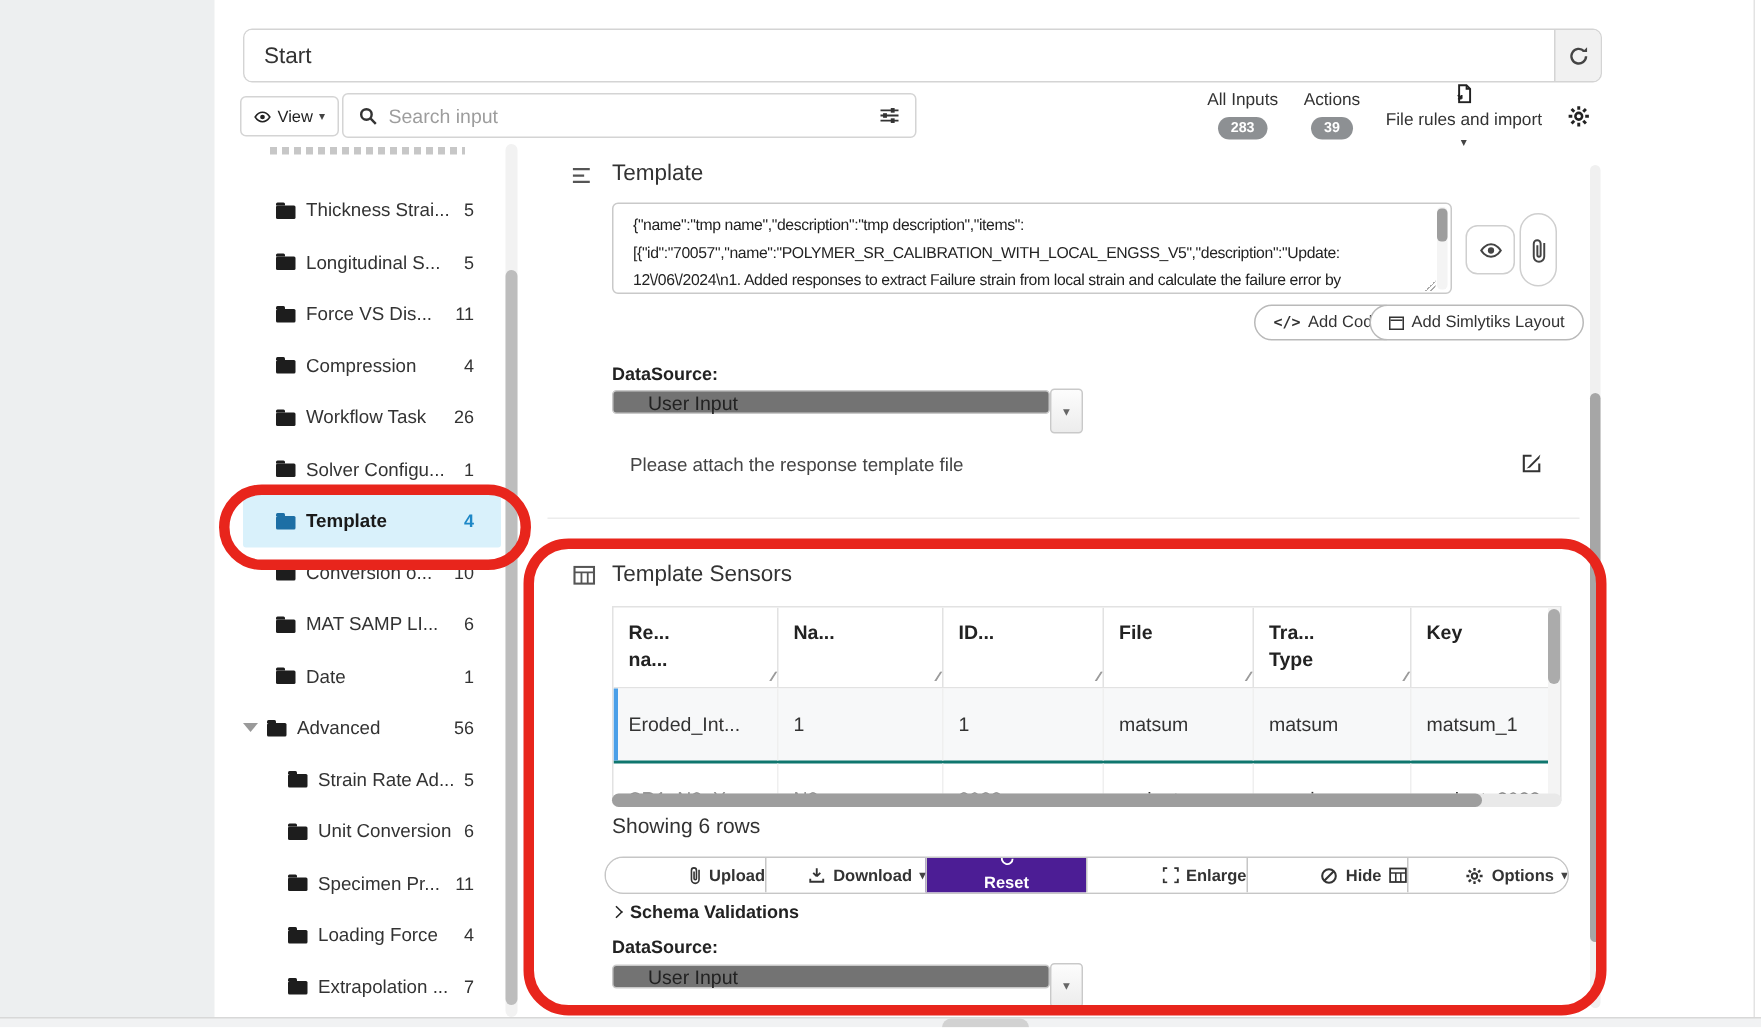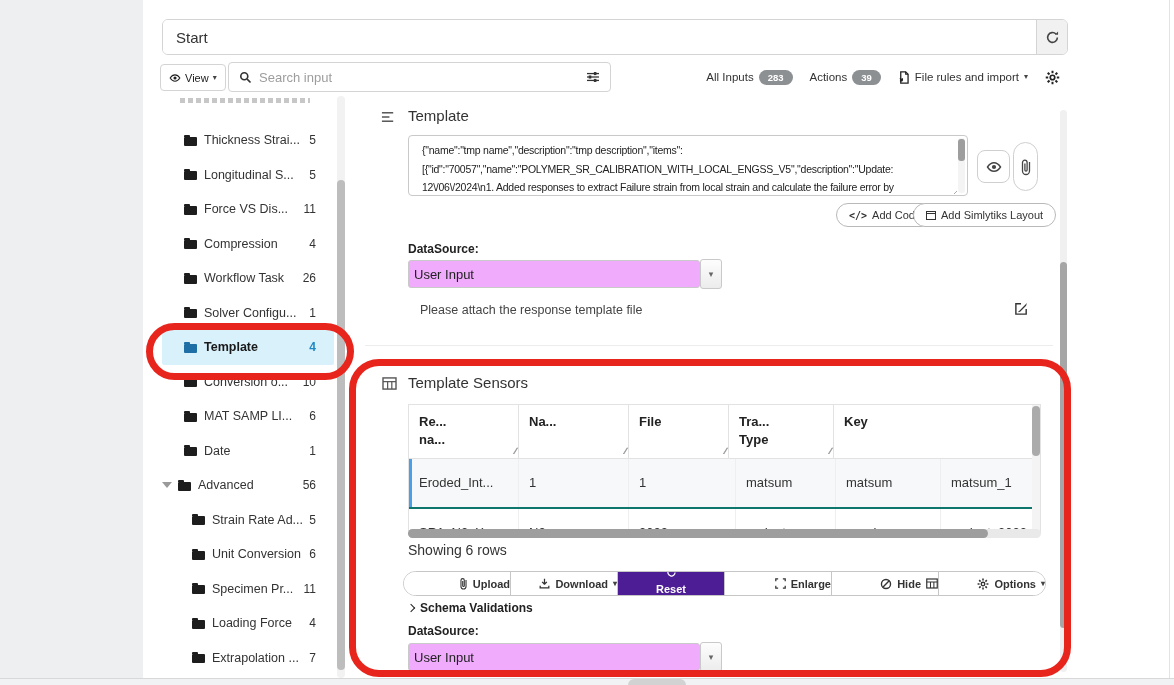--- a/index.html
+++ b/index.html
@@ -14,21 +14,21 @@
   
   .start-group { position:absolute; left:162px; top:7px; width:906px; height:36px; display:flex; border:1px solid #d4d4d4; border-radius:6px; overflow:hidden; background:#fff;margin-top:12px; }
   .start-input { flex:1; display:flex; align-items:center; padding-left:13px; font-size:15px; color:#333; background:#fff; }
   .refresh-btn { width:31px; display:flex; align-items:center; justify-content:center; background:#f1f1f1; border-left:1px solid #d4d4d4; color:#444; cursor:pointer; }
 
   
   .view-btn { position:absolute; left:160px; top:64px; height:27px; padding:0 8px; display:flex; align-items:center; gap:4px; border:1px solid #d4d4d4; border-radius:4px; background:#fff; font-size:11px; color:#222; cursor:pointer; }
   .search-box { position:absolute; left:228px; top:62px; width:383px; height:30px; border:1px solid #d4d4d4; border-radius:4px; background:#fff; display:flex; align-items:center; padding:0 10px; gap:7px; }
   .search-box .ph { flex:1; font-size:13px; color:#9d9d9d; }
   .tb-right { position:absolute; left:740px; top:62px; width:320px; height:30px; display:flex; align-items:center; justify-content:flex-end; gap:17px; }
-  .tb-item { display:flex; align-items:center; gap:5px; font-size:11.5px; color:#333; white-space:nowrap; }
+  .tb-item { display:flex; align-items:center; gap:5px; font-size:11.5px; color:#333; white-space:nowrap;flex-direction:column; }
   .badge { background:#8d9093; color:#fff; font-size:9.5px; font-weight:bold; padding:2px 9px; border-radius:9px; }
   .caret { font-size:8px; color:#444; line-height:1; }
   .caret::after { content:"▾"; }
 
   
   .sidebar { position:absolute; left:148px; top:96px; width:222px; height:582px; background:#fff; overflow:hidden; }
   .side-clip { position:absolute; left:32px; top:2px; width:130px; height:5px;
      background:repeating-linear-gradient(90deg,#b9b9b9 0 5px,transparent 5px 8px); opacity:.8; }
   .side-list { padding-top:27px; }
   .side-row { display:flex; align-items:center; height:34.5px; margin:0 36px 0 14px; padding:0 18px 0 22px; font-size:12.5px; color:#333; cursor:pointer; }
@@ -60,21 +60,21 @@
 
   .icon-btn-eye { position:absolute; left:977px; top:150px; width:33px; height:33px; border:1px solid #cfcfcf; border-radius:8px; background:#fff; display:flex; align-items:center; justify-content:center; color:#444; cursor:pointer; }
   .icon-btn-clip { position:absolute; left:1013px; top:142px; width:25px; height:49px; border:1px solid #cfcfcf; border-radius:13px; background:#fff; display:flex; align-items:center; justify-content:center; color:#444; cursor:pointer; }
 
   .pill-btn { position:absolute; height:24px; display:flex; align-items:center; gap:5px; padding:0 12px; border:1px solid #b9b9b9; border-radius:12px; background:#fff; font-size:11px; color:#333; white-space:nowrap; cursor:pointer; }
   .code-glyph { font-family:"DejaVu Sans Mono", monospace; font-size:10px; font-weight:bold; color:#333; }
   .layout-ic { width:10px; height:9px; border:1.4px solid #333; position:relative; }
   .layout-ic::before { content:""; position:absolute; left:0; top:1px; width:100%; height:1.4px; background:#333; }
 
   .ds-label { position:absolute; font-size:12px; font-weight:bold; color:#222; }
-  .ds-select { position:absolute; width:292px; height:28px; border:1px solid #c9c9c9; border-radius:3px; background:#f0abfc; display:flex; align-items:center; padding-left:5px; font-size:13px; color:#222; }
+  .ds-select { position:absolute; width:292px; height:16px; border:1px solid #c9c9c9; border-radius:3px; background:#737373; display:flex; align-items:center; padding-left:23px; font-size:13px; color:#222; }
   .ds-arrow { position:absolute; width:22px; height:30px; border:1px solid #c9c9c9; border-radius:3px; background:linear-gradient(#fdfdfd,#ececec); display:flex; align-items:center; justify-content:center; cursor:pointer; }
   .ds-arrow::after { content:"▾"; font-size:9px; color:#666; }
 
   .attach-note { position:absolute; left:420px; top:303px; font-size:12.5px; color:#444; }
   .edit-ic { position:absolute; left:1014px; top:301px; color:#333; cursor:pointer; }
 
   .divider { position:absolute; left:365px; top:345px; width:688px; height:1px; background:#ececec; }
 
   
   .sensor-table { position:absolute; left:408px; top:404px; width:633px; height:130px; border:1px solid #e2e2e2; background:#fff; overflow:hidden; }
@@ -366,20 +366,21 @@
         <line x1="10.5" y1="5" x2="10.5" y2="13" stroke="#555" stroke-width="1.3"></line>
       </svg>
   </div>
   <div class="sec-title" style="left:408px; top:374px;">Template Sensors</div>
 
   <div class="sensor-table">
     <div class="t-head">
       <div class="t-hcell c0"><span>Re...
 na...</span><span class="rz"></span></div>
       <div class="t-hcell c1"><span>Na...</span><span class="rz"></span></div>
+      <div class="t-hcell c2"><span>ID...</span><span class="rz"></span></div>
       <div class="t-hcell c3"><span>File</span><span class="rz"></span></div>
       <div class="t-hcell c4"><span>Tra...
 Type</span><span class="rz"></span></div>
       <div class="t-hcell c5"><span>Key</span></div>
     </div>
     <div class="t-row active">
       <div class="t-cell c0">Eroded_Int...</div>
       <div class="t-cell c1">1</div>
       <div class="t-cell c2">1</div>
       <div class="t-cell c3">matsum</div>

